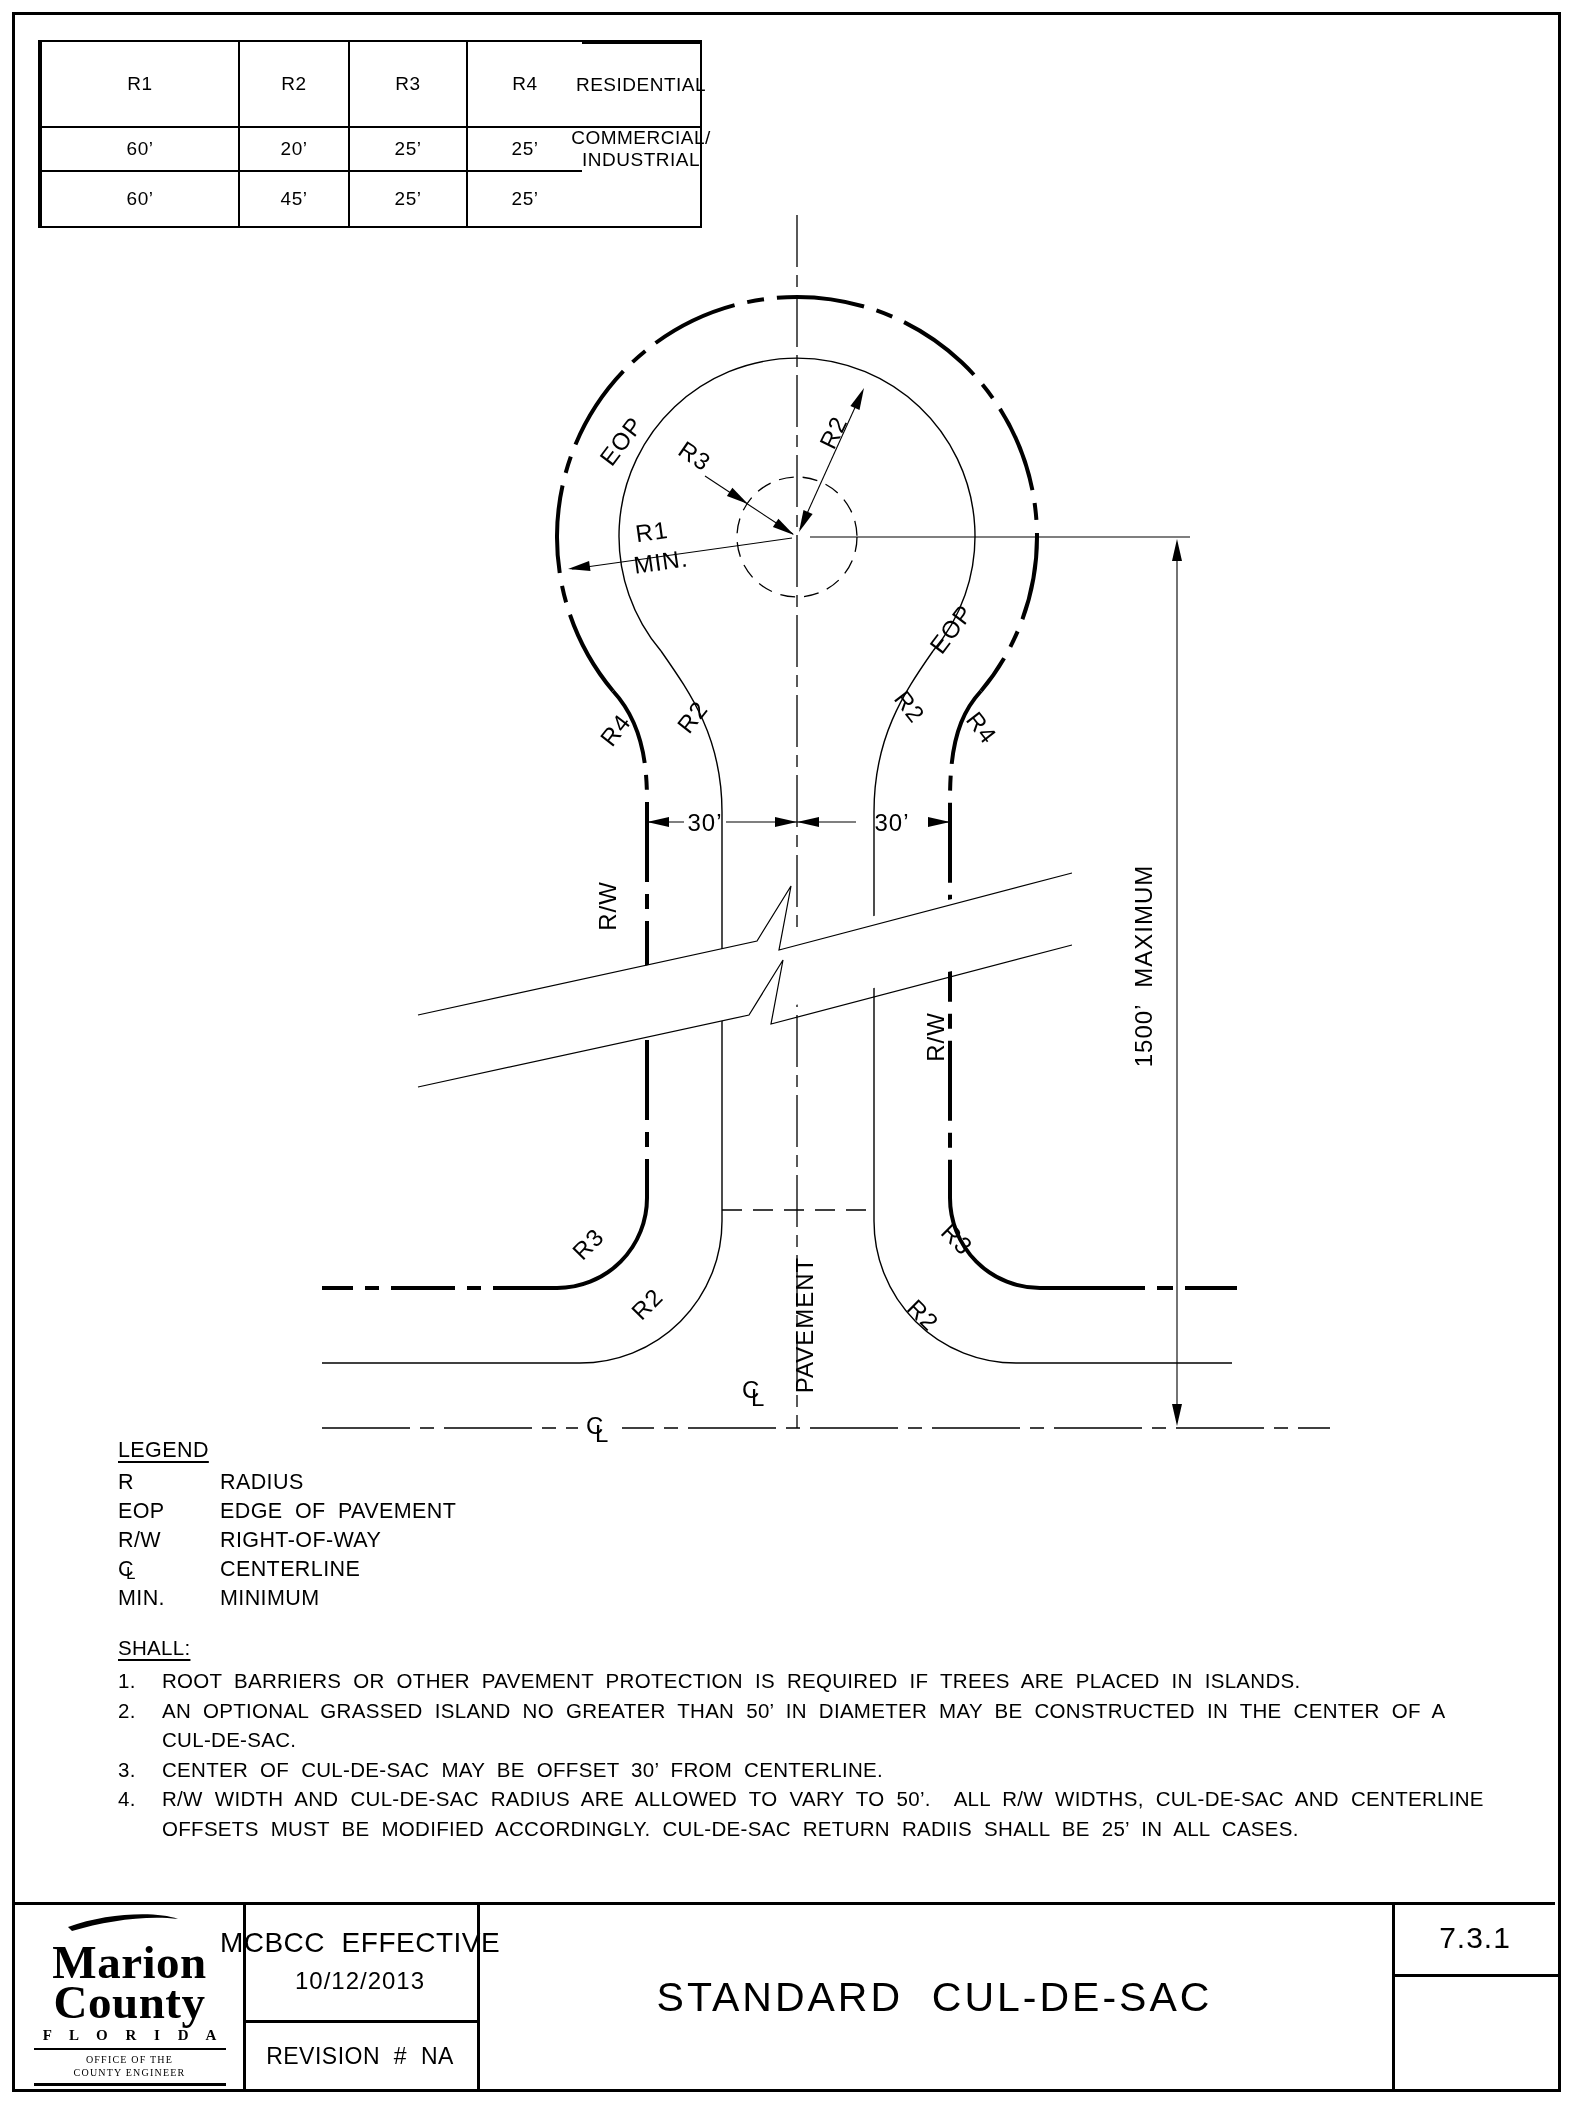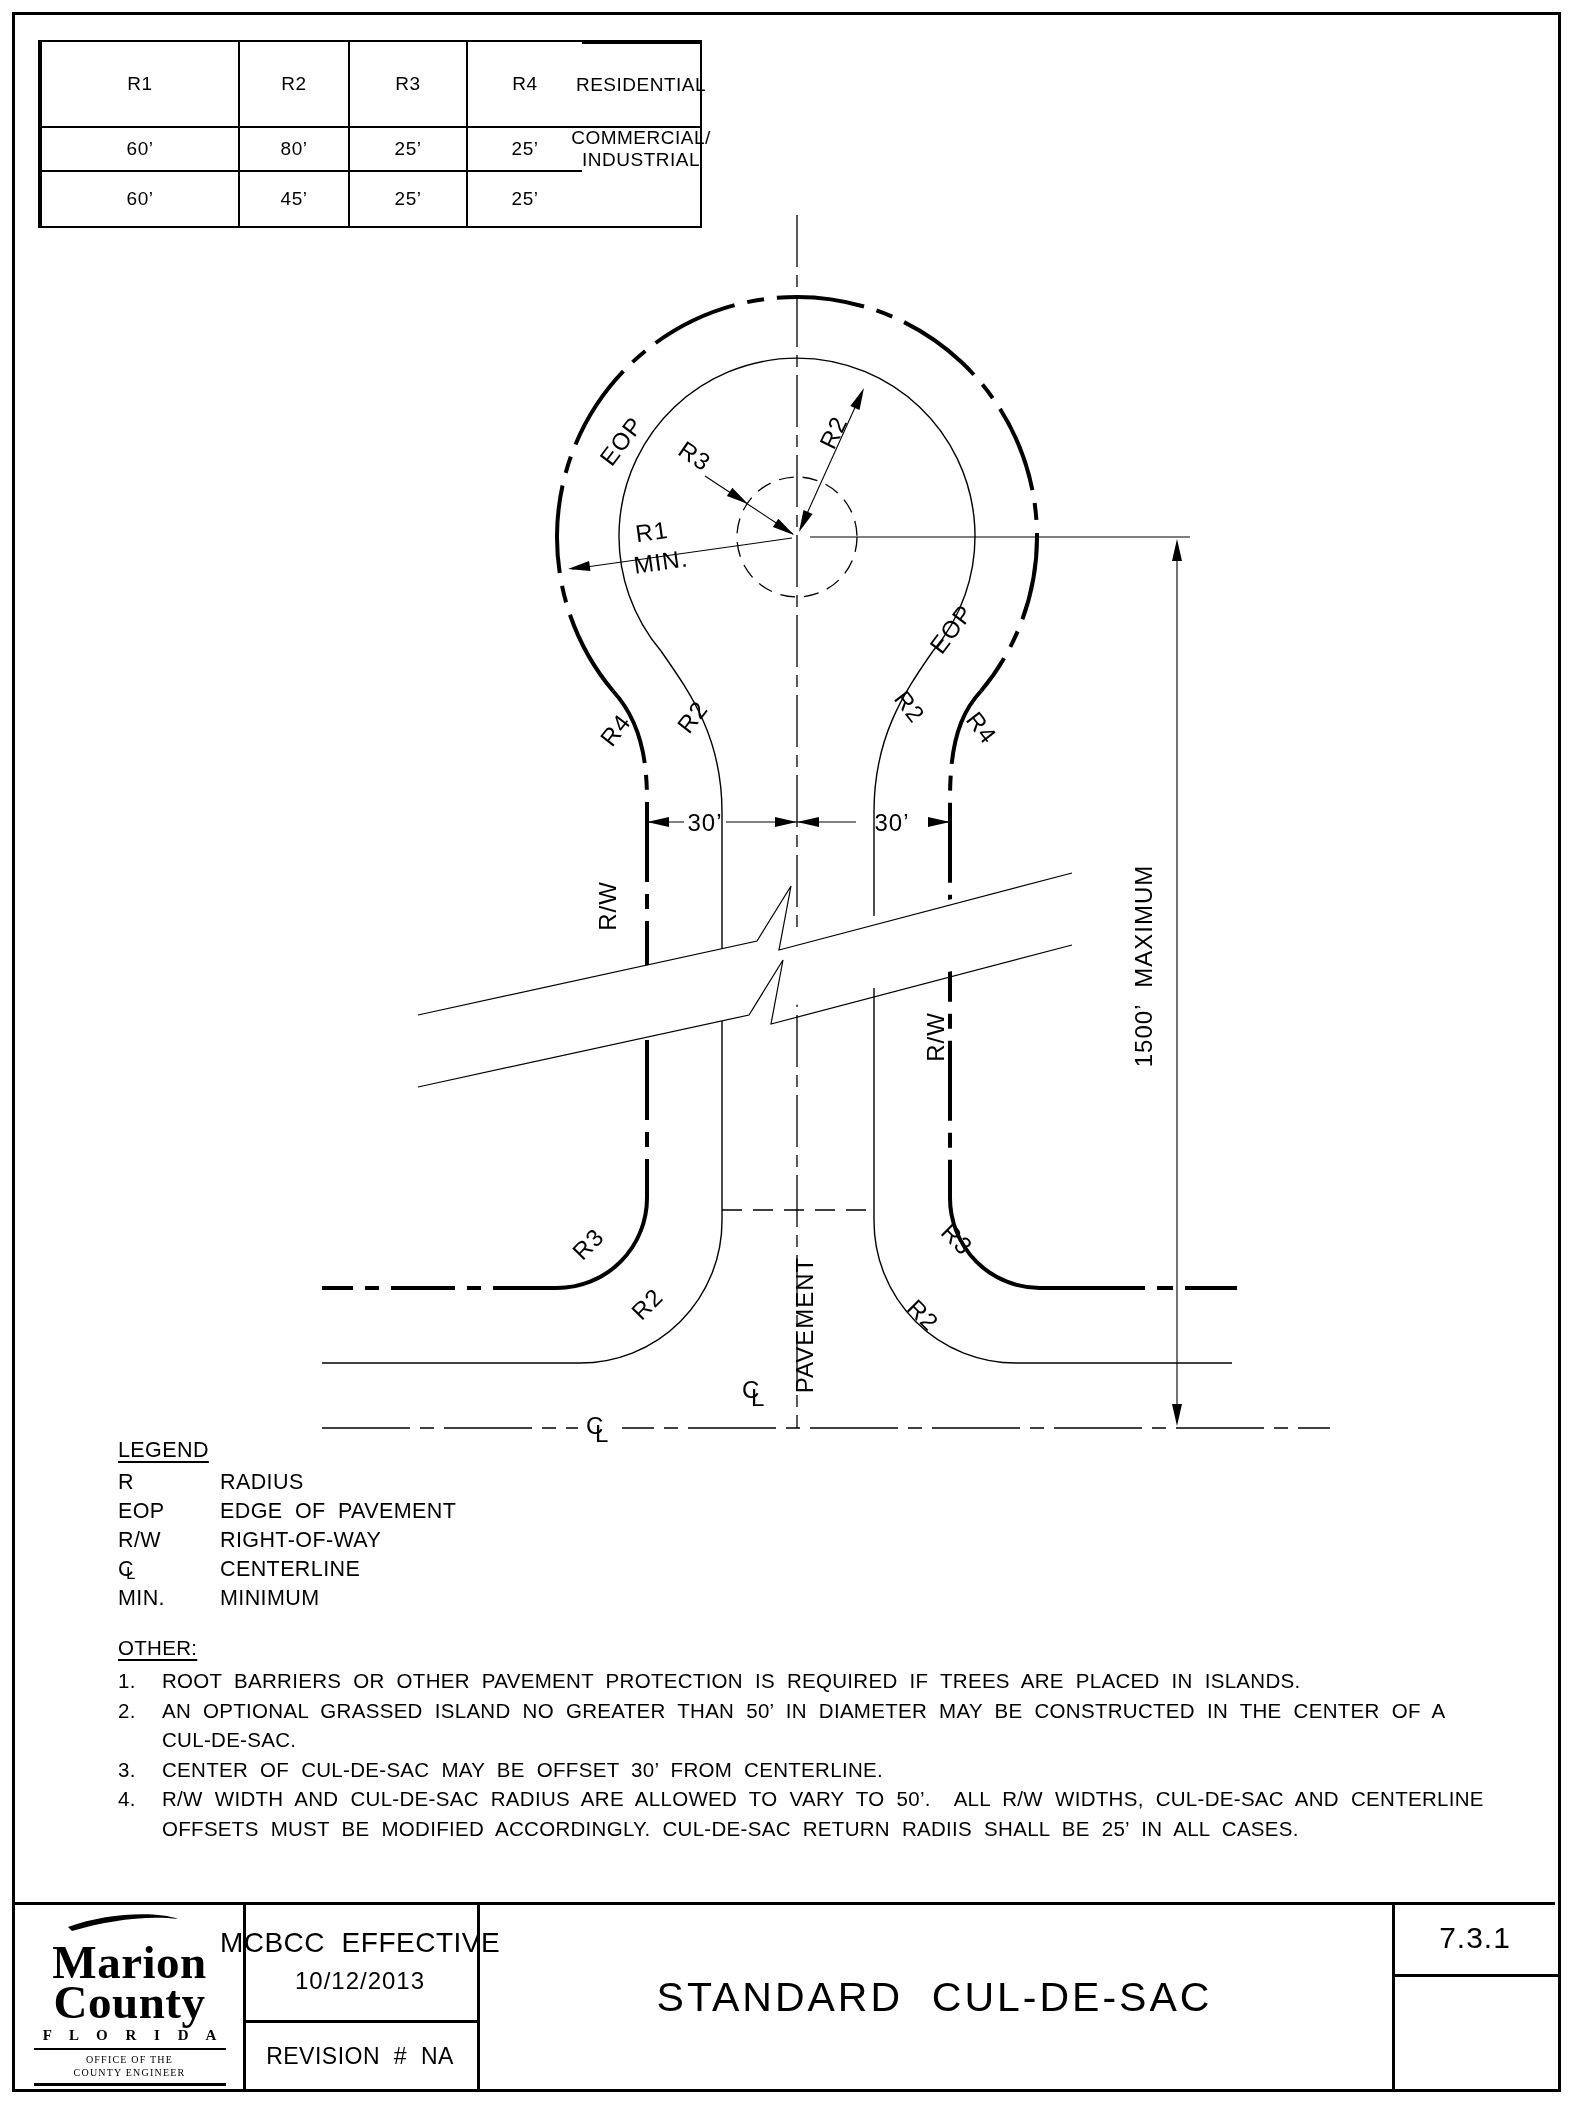--- a/index.html
+++ b/index.html
@@ -150,21 +150,21 @@
   </svg>
 
   <div class="abs" id="radius-table">
     <div class="cell r0">R1</div>
     <div class="cell r0">R2</div>
     <div class="cell r0">R3</div>
     <div class="cell r0">R4</div>
 
     <div class="cell c0">RESIDENTIAL</div>
     <div class="cell">60’</div>
-    <div class="cell">80’</div>
+    <div class="cell">20’</div>
     <div class="cell">25’</div>
     <div class="cell">25’</div>
 
     <div class="cell c0 pre-line">COMMERCIAL/
 INDUSTRIAL</div>
     <div class="cell">60’</div>
     <div class="cell">45’</div>
     <div class="cell">25’</div>
     <div class="cell">25’</div>
   </div>
@@ -187,21 +187,21 @@
       <span class="clsym"><i>C</i><i class="lpart">L</i></span>
       <span class="meaning">CENTERLINE</span>
     </div>
     <div class="lrow">
       <span>MIN.</span>
       <span class="meaning">MINIMUM</span>
     </div>
   </div>
 
   <div class="abs" id="notes">
-    <div class="ntitle">OTHER:</div>
+    <div class="ntitle">SHALL:</div>
     <div class="nrow">
       <span>1.</span>
       <span class="nbody">ROOT BARRIERS OR OTHER PAVEMENT PROTECTION IS REQUIRED IF TREES ARE PLACED IN ISLANDS.</span>
     </div>
     <div class="nrow">
       <span>2.</span>
       <span class="nbody">AN OPTIONAL GRASSED ISLAND NO GREATER THAN 50’ IN DIAMETER MAY BE CONSTRUCTED IN THE CENTER OF A CUL-DE-SAC.</span>
     </div>
     <div class="nrow">
       <span>3.</span>

